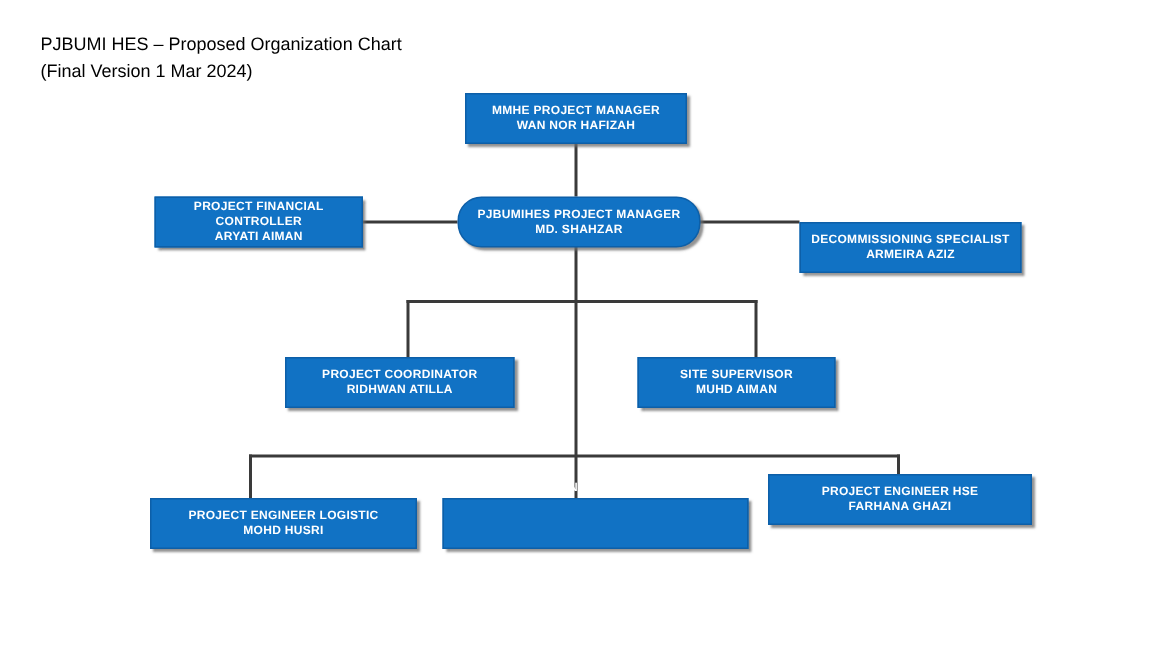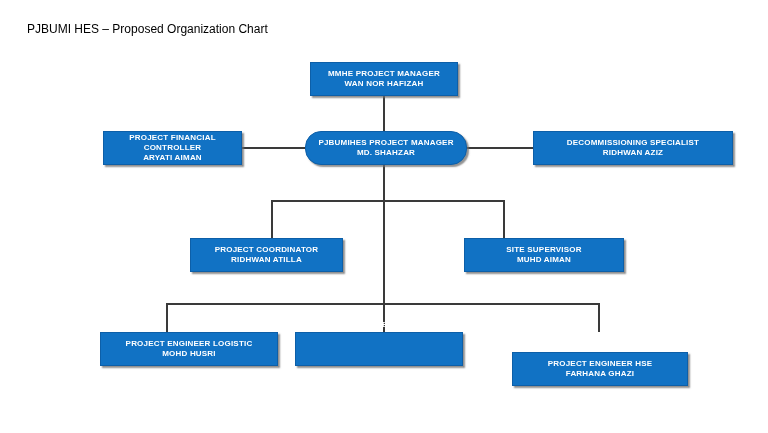--- a/index.html
+++ b/index.html
@@ -50,20 +50,21 @@
   .connector.h { height: 1.5px; }
   .connector.v { width: 1.5px; }
 </style>
 </head>
 <body>
 
 <div class="stage" style="--bg: #FFFFFF; --box-fill: #1172C4; --box-border: #0D5FA8; --box-text: #FFFFFF; --line: #3A3A3A;">
 
   <div class="chart-title">
     <div>PJBUMI HES – Proposed Organization Chart</div>
+    <div>(Final Version 1 Mar 2024)</div>
   </div>
 
   <div class="connector v" style="left:383px; top:92px;  height:39px;"></div>
   <div class="connector h" style="left:242px; top:147px; width:63px;"></div>
   <div class="connector h" style="left:466px; top:147px; width:67px;"></div>
   <div class="connector v" style="left:383px; top:163px; height:169px;"></div>
   <div class="connector h" style="left:271px; top:200px; width:234px;"></div>
   <div class="connector v" style="left:271px; top:200px; height:38px;"></div>
   <div class="connector v" style="left:503px; top:200px; height:38px;"></div>
   <div class="connector h" style="left:166px; top:303px; width:434px;"></div>
@@ -79,43 +80,43 @@
     <span>PROJECT FINANCIAL</span>
     <span>CONTROLLER</span>
     <span>ARYATI AIMAN</span>
   </div>
 
   <div class="org-box" style="left:305px; top:131px; width:162px; height:32px;border-radius:16px;">
     <span>PJBUMIHES PROJECT MANAGER</span>
     <span>MD. SHAHZAR</span>
   </div>
 
-  <div class="org-box" style="left:533px; top:131px; width:200px; height:32px;">
+  <div class="org-box" style="left:533px; top:148px; width:148px; height:32px;">
     <span>DECOMMISSIONING SPECIALIST</span>
-    <span>RIDHWAN AZIZ</span>
+    <span>ARMEIRA AZIZ</span>
   </div>
 
   <div class="org-box" style="left:190px; top:238px; width:153px; height:29px;">
     <span>PROJECT COORDINATOR</span>
     <span>RIDHWAN ATILLA</span>
   </div>
 
-  <div class="org-box" style="left:425px; top:238px; width:160px; height:29px;margin-left:39px;">
+  <div class="org-box" style="left:425px; top:238px; width:132px; height:29px;">
     <span>SITE SUPERVISOR</span>
     <span>MUHD AIMAN</span>
   </div>
 
   <div class="org-box" style="left:77px; top:332px; width:178px; height:28px;margin-left:23px;">
     <span>PROJECT ENGINEER LOGISTIC</span>
     <span>MOHD HUSRI</span>
   </div>
 
-  <div class="org-box" style="left:295px; top:332px; width:168px; height:28px;gap:39px;">
+  <div class="org-box" style="left:295px; top:332px; width:204px; height:28px;gap:39px;">
     <span>PROJECT ENGINEER MATERIAL</span>
     <span>IR MUHD</span>
   </div>
 
-  <div class="org-box" style="left:512px; top:352px; width:176px; height:28px;">
+  <div class="org-box" style="left:512px; top:316px; width:176px; height:28px;">
     <span>PROJECT ENGINEER HSE</span>
     <span>FARHANA GHAZI</span>
   </div>
 
 </div>
 
 </body></html>

